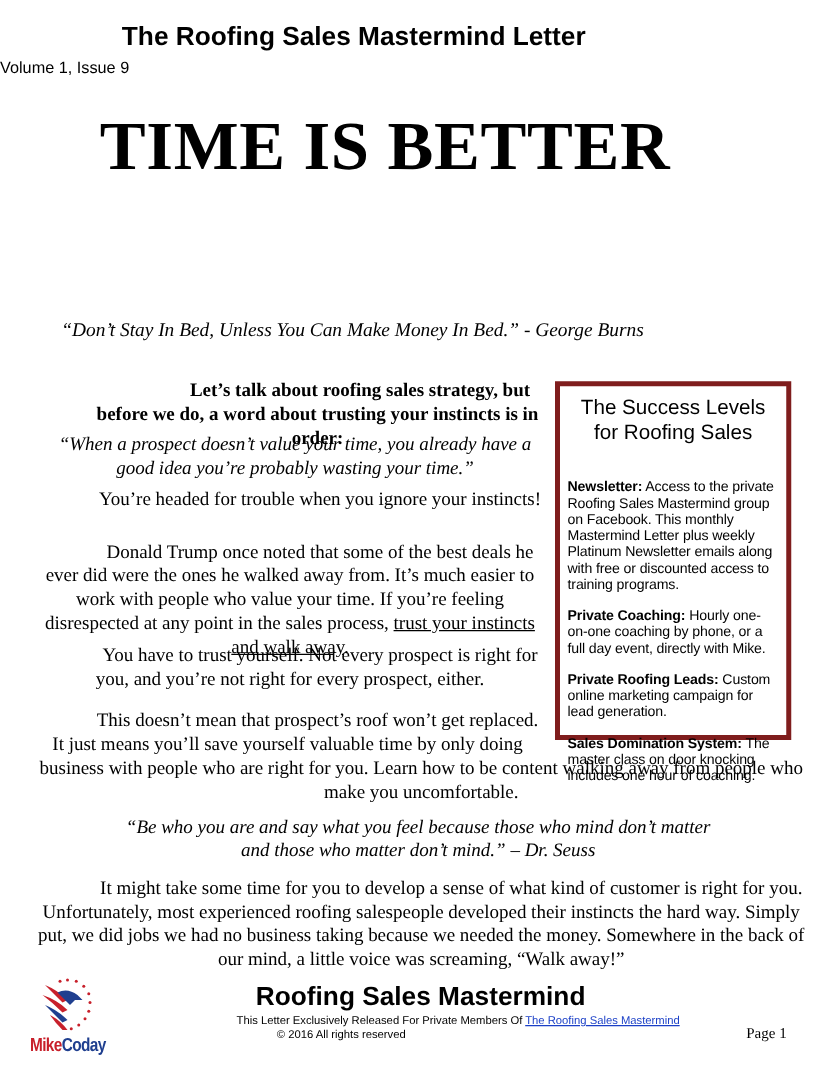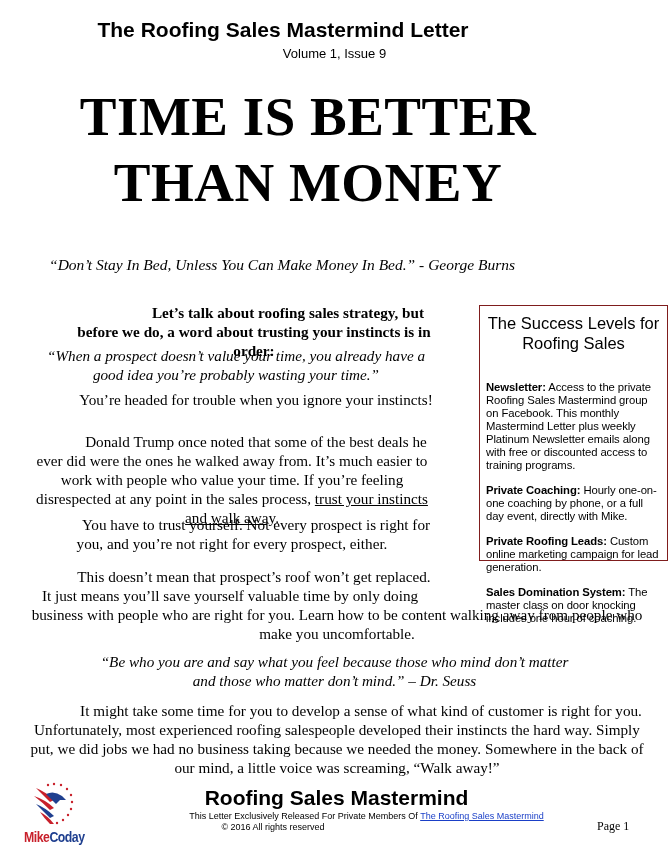--- a/index.html
+++ b/index.html
@@ -2,30 +2,30 @@
 <html><head>
 <meta charset="utf-8">
 <style>
   html, body { margin: 0; padding: 0; background: #ffffff; }
   body { width: 669px; height: 857px; position: relative; overflow: hidden; color: #000; }
   .abs { position: absolute; }
   .sans { font-family: "Liberation Sans", "DejaVu Sans", sans-serif; }
   .serif { font-family: "Liberation Serif", "DejaVu Serif", serif; }
 
   #masthead { left: 0; width: 566px; top: 18px; text-align: center; font-weight: bold; font-size: 21px; }
-  #volume { left: 0; width: 669px; top: 46px; text-align: center; font-size: 13px; }
+  #volume { left: 0; width: 669px; top: 46px; font-size: 13px; }
   #headline { left: 0; width: 616px; top: 84px; text-align: center; font-weight: bold; font-size: 55px; line-height: 66px; letter-spacing: 0.5px; }
   #epigraph { left: 0; width: 564px; top: 256px; text-align: center; font-style: italic; font-size: 15.5px; }
 
   .para { font-size: 15.2px; line-height: 19px; text-align: center; }
   .indent { text-indent: 48px; }
   .quote-i { font-style: italic; text-align: center; }
   .underline { text-decoration: underline; }
 
-  #sidebar { left: 444px; top: 305px; width: 189px; height: 256px; border: 1px solid #7f1d1d; box-sizing: border-box; padding: 0 6px; margin-left: 35px; }
+  #sidebar { left: 444px; top: 305px; width: 189px; height: 287px; border: 4px solid #7f1d1d; box-sizing: border-box; padding: 0 6px; }
   #sidebar-title { text-align: center; font-size: 16.5px; line-height: 20px; margin-top: 7px; }
   .sb-item { font-size: 11.3px; line-height: 13px; margin-top: 12px; letter-spacing: -0.1px; }
   .sb-item:first-of-type { margin-top: 0; }
   .sb-item b { font-weight: bold; }
 
   #footer-title { left: 0; width: 669px; top: 786px; text-align: center; font-weight: bold; font-size: 21px; padding-left: 2px; }
   #footer-line1 { left: 0; width: 669px; top: 811px; text-align: center; font-size: 9px; padding-left: 32px; }
   #footer-line2 { left: 0; width: 546px; top: 822px; text-align: center; font-size: 9px; }
   #footer-link { color: #1a3fc7; text-decoration: underline; }
   #page-num { left: 597px; top: 819px; font-size: 12px; }
@@ -36,21 +36,20 @@
   .logo-coday { color: #1f3f8f; }
 </style>
 </head>
 <body>
 
 <div id="masthead" class="abs sans">The Roofing Sales Mastermind Letter</div>
 <div id="volume" class="abs sans">Volume 1, Issue 9</div>
 
 <div id="headline" class="abs serif">
   <div>TIME IS BETTER</div>
-  <div>THAN MONEY</div>
 </div>
 
 <div id="epigraph" class="abs serif">“Don’t Stay In Bed, Unless You Can Make Money In Bed.” - George Burns</div>
 
 <div class="abs serif para indent" style="left:72px; top:303px; width:364px; font-weight:bold; text-indent:68px;">Let’s talk about roofing sales strategy, but before we do, a word about trusting your instincts is in order:</div>
 
 <div class="abs serif para quote-i" style="left:34px; top:346px; width:404px;">“When a prospect doesn’t value your time, you already have a good idea you’re probably wasting your time.”</div>
 
 <div class="abs serif para" style="left:74px; top:390px; width:364px;">You’re headed for trouble when you ignore your instincts!</div>
 

